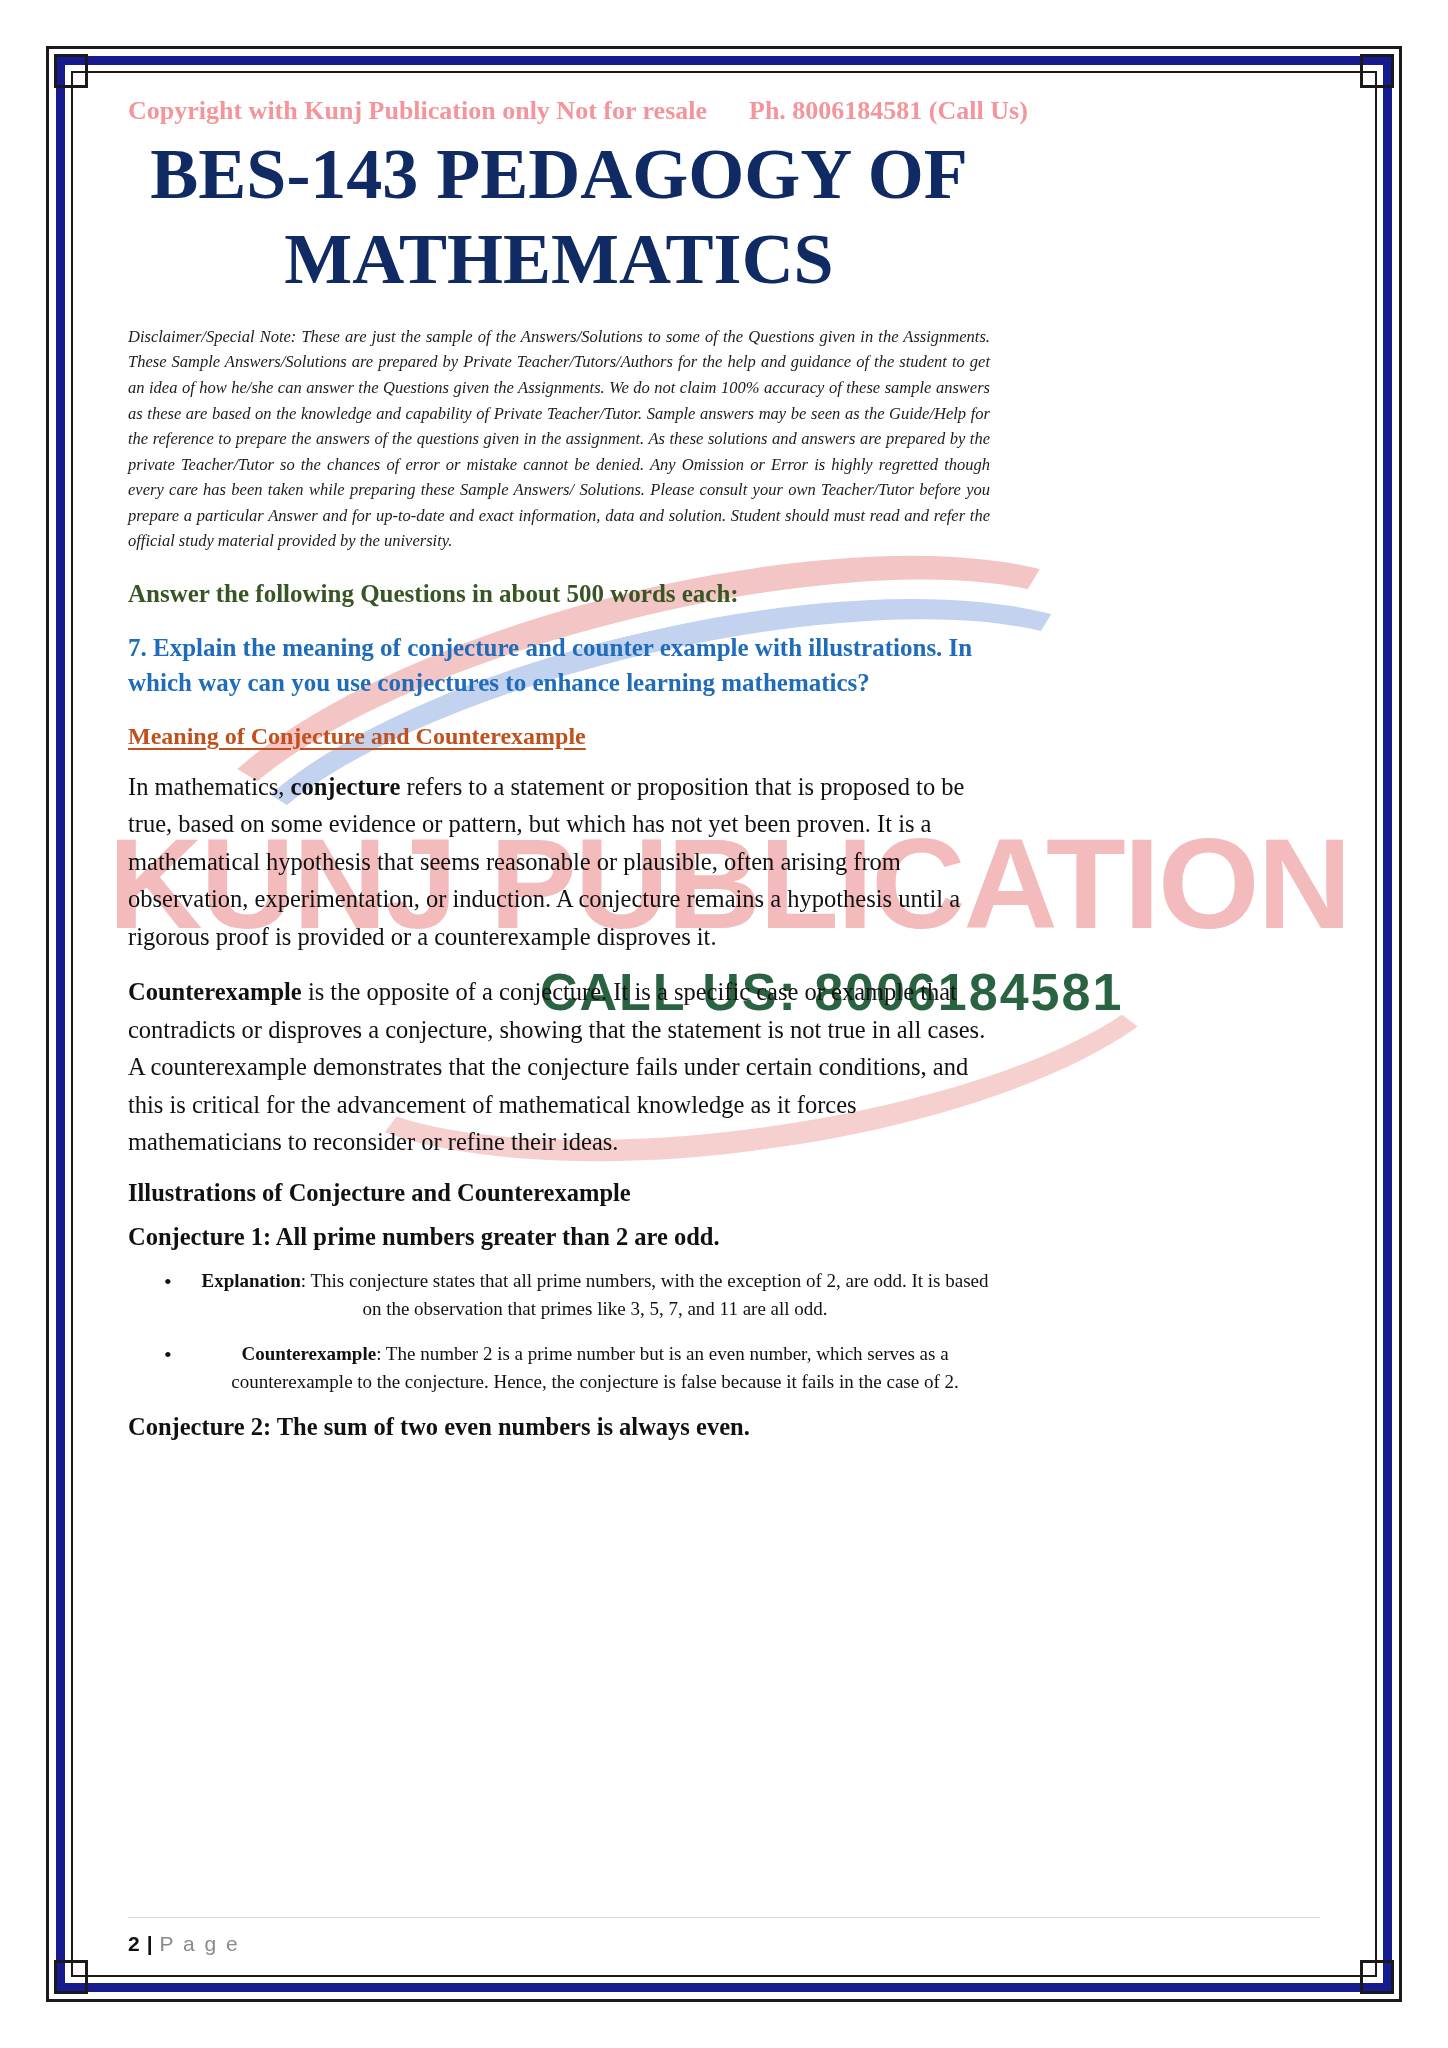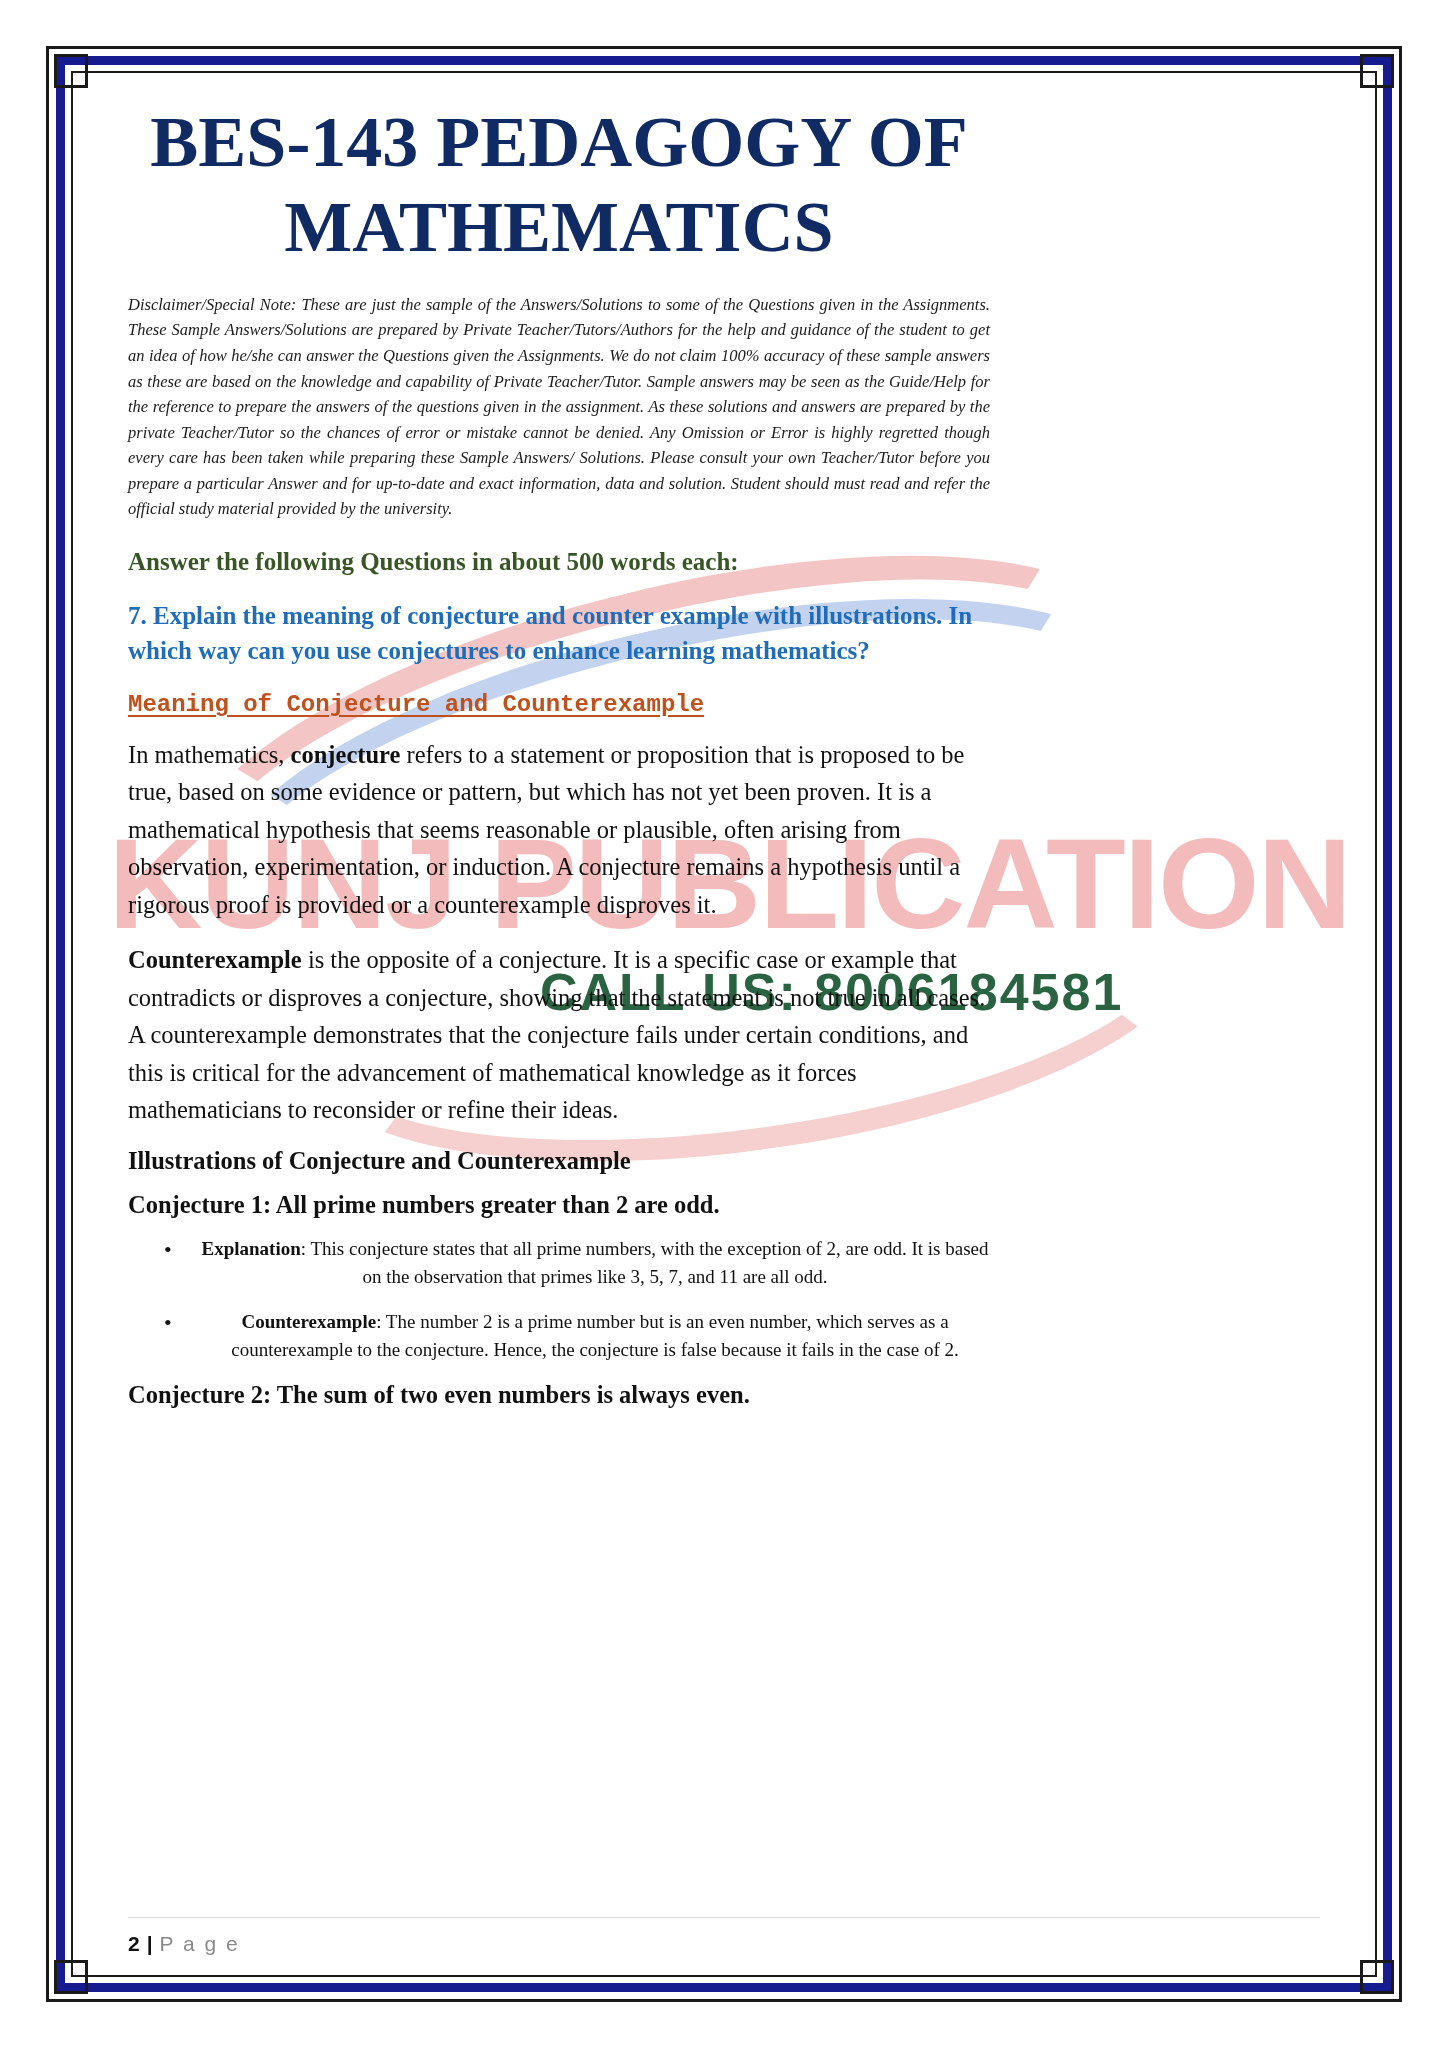--- a/index.html
+++ b/index.html
@@ -184,21 +184,21 @@
   .question {
     font-family: "Liberation Serif", serif;
     font-weight: bold;
     font-size: 25px;
     line-height: 1.42;
     color: #1f6cba;
     margin-bottom: 22px;
   }
 
   .sub-head-orange {
-    font-family: Liberation Mono, monospace;
+    font-family: Liberation Serif, serif;
     font-weight: bold;
     font-size: 24px;
     color: #c0501c;
     text-decoration: underline;
     text-underline-offset: 4px;
     margin-bottom: 18px;
   }
 
   .para {
     font-family: "Liberation Serif", serif;
@@ -290,20 +290,24 @@
   <div class="watermark">
     <div class="swoosh swoosh-pink"></div>
     <div class="swoosh swoosh-blue"></div>
     <div class="swoosh swoosh-pink2"></div>
     <div class="wm-text">KUNJ PUBLICATION</div>
     <div class="wm-sub">CALL US: 8006184581</div>
   </div>
 
   <div class="content doc-layer">
 
+    <div class="header-line">
+      <span class="header-left">Copyright with Kunj Publication only Not for resale</span>
+      <span class="header-right">Ph. 8006184581 (Call Us)</span>
+    </div>
 
     <h1 class="doc-title">BES-143 PEDAGOGY OF MATHEMATICS</h1>
 
     <p class="disclaimer">
       <span>Disclaimer/Special Note: These are just the sample of the Answers/Solutions to some of the Questions given in the Assignments. These Sample Answers/Solutions are prepared by Private Teacher/Tutors/Authors for the help and guidance of the student to get an idea of how he/she can answer the Questions given the Assignments. We do not claim 100% accuracy of these sample answers as these are based on the knowledge and capability of Private Teacher/Tutor. Sample answers may be seen as the Guide/Help for the reference to prepare the answers of the questions given in the assignment. As these solutions and answers are prepared by the private Teacher/Tutor so the chances of error or mistake cannot be denied. Any Omission or Error is highly regretted though every care has been taken while preparing these Sample Answers/ Solutions. Please consult your own Teacher/Tutor before you prepare a particular Answer and for up-to-date and exact information, data and solution. Student should must read and refer the official study material provided by the university.</span>
     </p>
 
     <h2 class="answer-head">Answer the following Questions in about 500 words each:</h2>
 
     <h3 class="question">7. Explain the meaning of conjecture and counter example with illustrations. In which way can you use conjectures to enhance learning mathematics?</h3>

